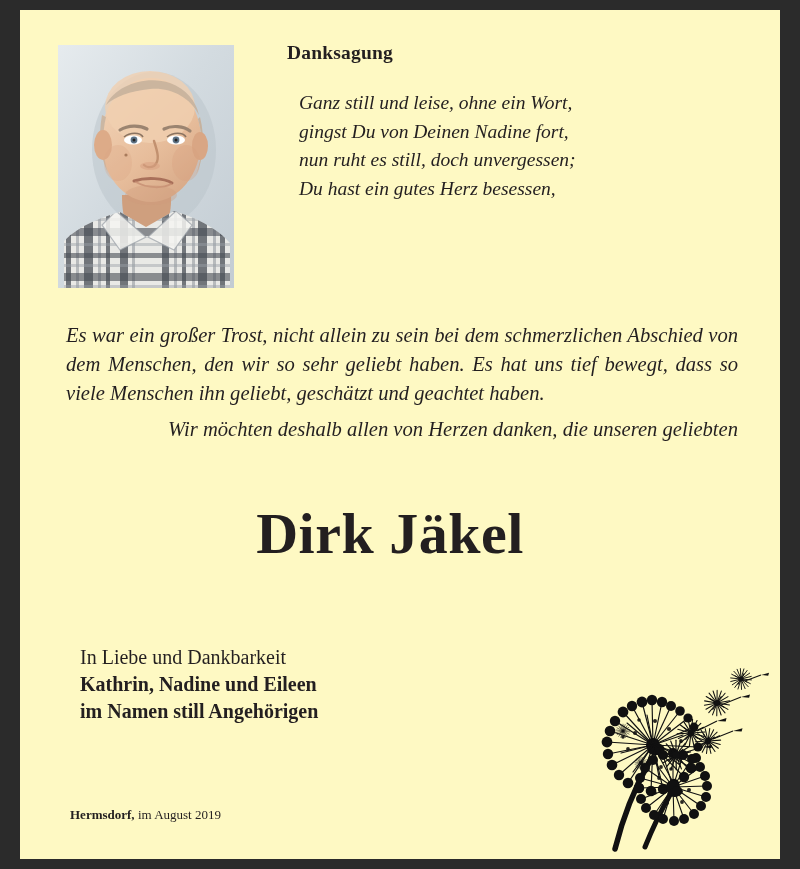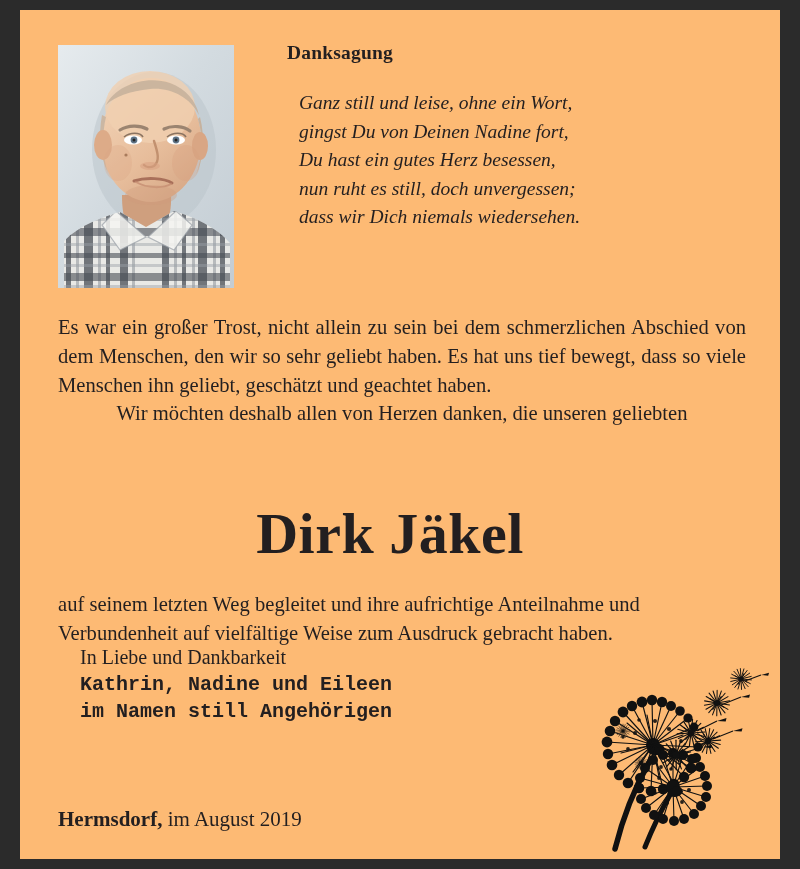--- a/index.html
+++ b/index.html
@@ -20,21 +20,21 @@
     background: #2b2b2b;
     overflow: hidden;
   }
 
   .card {
     position: absolute;
     left: 20px;
     top: 10px;
     width: 760px;
     height: 849px;
-    background: #fdba74;
+    background: #fef9c3;
     box-sizing: border-box;
     overflow: hidden;
   }
 
   
   .top-block {
     position: absolute;
     left: 0;
     top: 0;
     width: 760px;
@@ -83,22 +83,22 @@
     position: absolute;
     left: 38px;
     top: 303px;
     width: 688px;
     font-size: 20.6px;
     line-height: 1.40;
     color: #231f20;
     text-align: justify;
     text-justify: inter-word;
   }
-  .body-text p { margin: 0; }
-  .body-text p.nojust { text-align: center; }
+  .body-text p { margin: 8px; font-style: italic; }
+  .body-text p.nojust { text-align: right; }
 
   
   .name {
     position: absolute;
     left: 0;
     top: 495px;
     width: 740px;
     text-align: center;
     font-weight: bold;
     font-size: 58px;
@@ -127,28 +127,28 @@
     position: absolute;
     left: 60px;
     top: 634px;
     width: 580px;
     text-align: left;
     color: #231f20;
     font-size: 20px;
     line-height: 1.36;
   }
   .signature .reg { font-weight: normal; }
-  .signature .bold { font-weight: bold; font-family: Liberation Mono, monospace; }
+  .signature .bold { font-weight: bold; }
 
   
   .placedate {
     position: absolute;
-    left: 38px;
+    left: 50px;
     top: 797px;
-    font-size: 21px;
+    font-size: 13px;
     color: #231f20;
     line-height: 1.2;
   }
   .placedate .place { font-weight: bold; }
 
   
   .dandelion {
     position: absolute;
     left: 525px;
     top: 625px;
@@ -275,37 +275,33 @@
             <circle cx="68" cy="110" r="1.6" fill="#a97b5c"></circle>
           </g>
         </svg>
       </div>
 
       <div class="poem-col">
         <div class="danksagung">Danksagung</div>
         <div class="poem">
           <span class="line">Ganz still und leise, ohne ein Wort,</span>
           <span class="line">gingst Du von Deinen Nadine fort,</span>
+          <span class="line">nun ruht es still, doch unvergessen;</span>
           <span class="line">Du hast ein gutes Herz besessen,</span>
-          <span class="line">nun ruht es still, doch unvergessen;</span>
-          <span class="line">dass wir Dich niemals wiedersehen.</span>
         </div>
       </div>
     </div>
 
     <div class="body-text">
       <p>Es war ein großer Trost, nicht allein zu sein bei dem schmerzlichen Abschied von dem Menschen, den wir so sehr geliebt haben. Es hat uns tief bewegt, dass so viele Menschen ihn geliebt, geschätzt und geachtet haben.</p>
       <p class="nojust">Wir möchten deshalb allen von Herzen danken, die unseren geliebten</p>
     </div>
 
     <div class="name">Dirk Jäkel</div>
 
-    <div class="after-text">
-      <p class="nojust">auf seinem letzten Weg begleitet und ihre aufrichtige Anteilnahme und Verbundenheit auf vielfältige Weise zum Ausdruck gebracht haben.</p>
-    </div>
 
     <div class="signature">
       <div class="reg">In Liebe und Dankbarkeit</div>
       <div class="bold">Kathrin, Nadine und Eileen</div>
       <div class="bold">im Namen still Angehörigen</div>
     </div>
 
     <div class="placedate">
       <span class="place">Hermsdorf,</span><span class="date"> im August 2019</span>
     </div>

